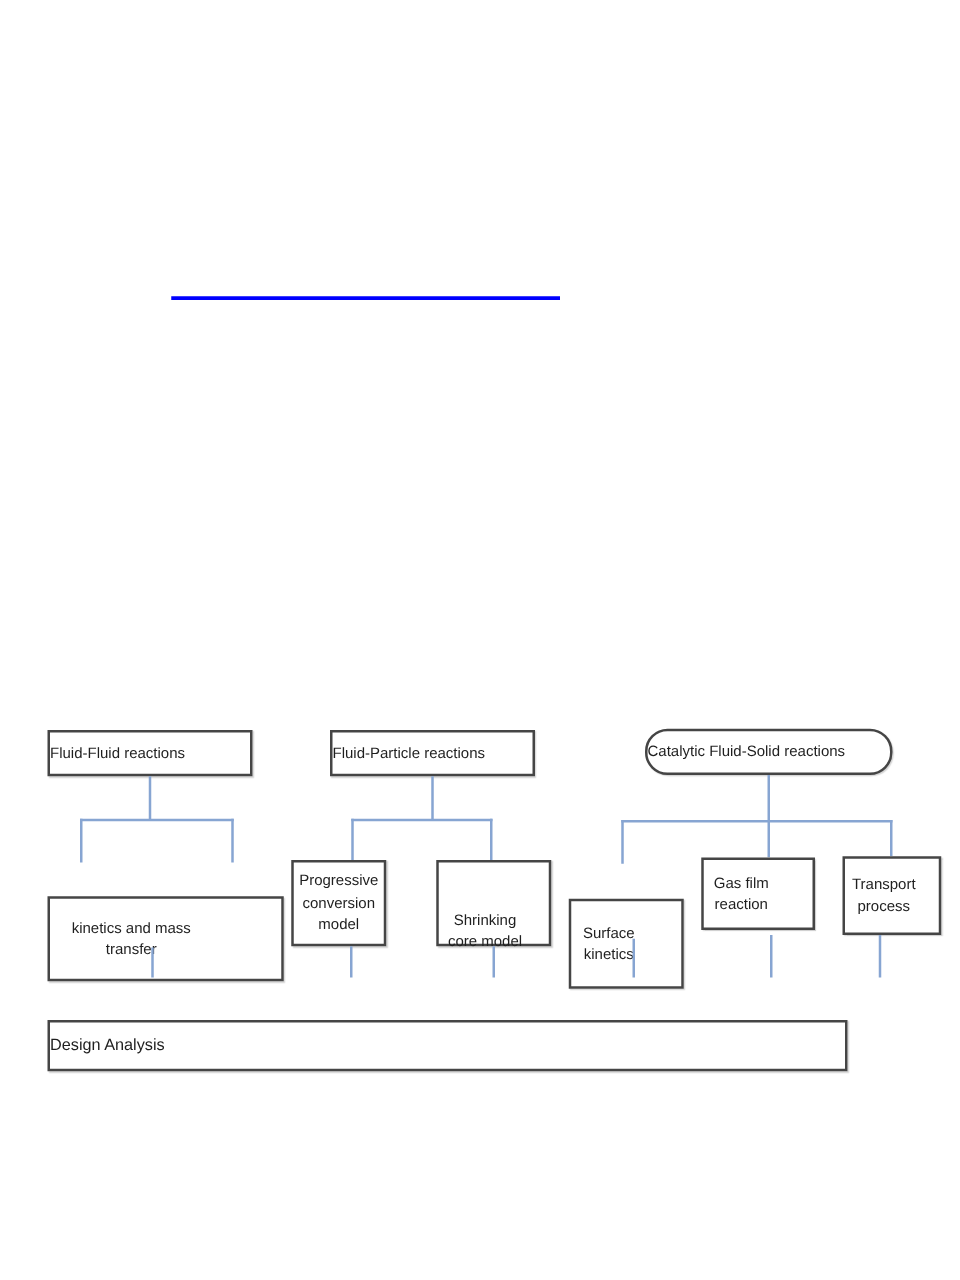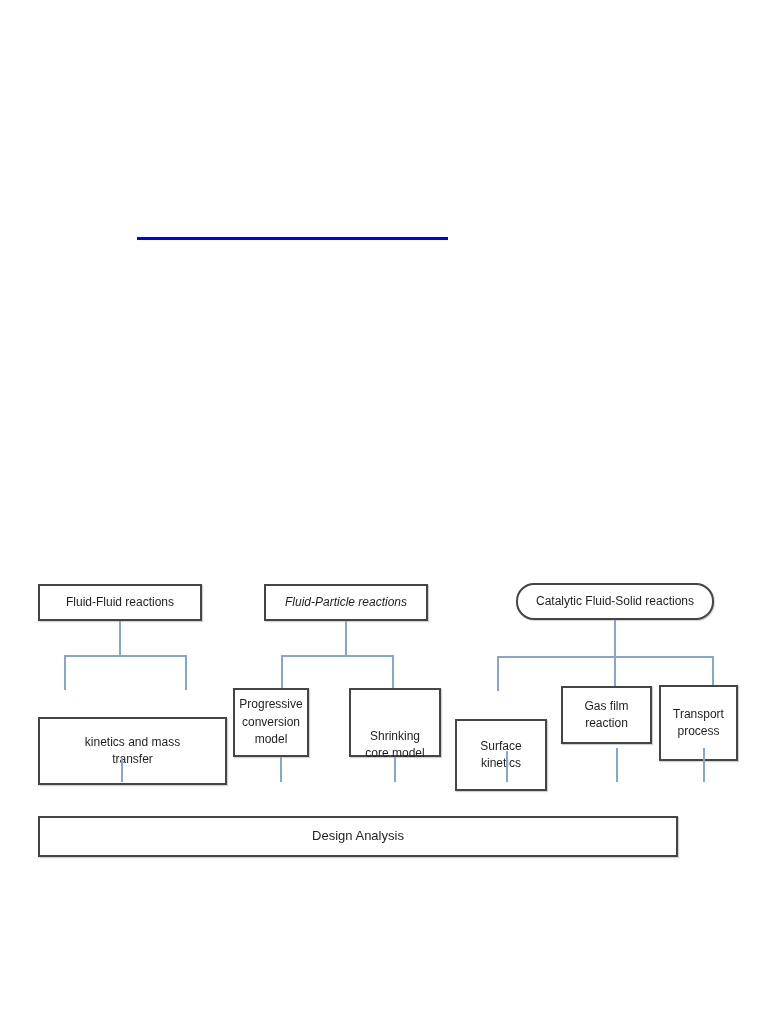--- a/index.html
+++ b/index.html
@@ -24,21 +24,21 @@
     background: var(--divider-line, #0000ff);
   }
   .box {
     position: absolute;
     box-sizing: border-box;
     border: 2px solid var(--box-border, #454545);
     background: #ffffff;
     color: var(--text-color, #1f1f1f);
     display: flex;
     align-items: center;
-    justify-content: center;
+    justify-content: flex-start;
     text-align: center;
     font-size: 12px;
     line-height: 1.45;
     box-shadow: 1px 1px 1px rgba(0,0,0,0.18);
   }
   .box .lbl { display: inline-block; }
   .design-box { font-size: 13px; }
   .vline, .hline {
     position: absolute;
     background: var(--connector, #87a5d2);
@@ -51,21 +51,21 @@
 
 <div class="page">
 
   <div class="blue-line"></div>
 
   <div>
 
     <div class="box" style="left:38px; top:584px; width:164px; height:37px;">
       <span class="lbl">Fluid-Fluid reactions</span>
     </div>
-    <div class="box" style="left:264px; top:584px; width:164px; height:37px;font-style:italic;">
+    <div class="box" style="left:264px; top:584px; width:164px; height:37px;">
       <span class="lbl">Fluid-Particle reactions</span>
     </div>
     <div class="box" style="left:516px; top:583px; width:198px; height:37px;border-radius:18px;">
       <span class="lbl">Catalytic Fluid-Solid reactions</span>
     </div>
 
     <div class="vline" style="left:119px; top:621px; height:35px;"></div>
     <div class="hline" style="left:64px; top:655px; width:123px;"></div>
     <div class="vline" style="left:64px; top:655px; height:35px;"></div>
     <div class="vline" style="left:185px; top:655px; height:35px;"></div>
@@ -88,21 +88,21 @@
     </div>
     <div class="box" style="left:349px; top:688px; width:92px; height:69px;">
       <span class="lbl" style="max-width:74px;margin-top:45px;">Shrinking core model</span>
     </div>
     <div class="box" style="left:455px; top:719px; width:92px; height:72px;">
       <span class="lbl" style="max-width:60px;">Surface kinetics</span>
     </div>
     <div class="box" style="left:561px; top:686px; width:91px; height:58px;">
       <span class="lbl" style="max-width:60px;">Gas film reaction</span>
     </div>
-    <div class="box" style="left:659px; top:685px; width:79px; height:76px;">
+    <div class="box" style="left:674px; top:685px; width:79px; height:63px;">
       <span class="lbl" style="max-width:62px;">Transport process</span>
     </div>
 
     <div class="vline" style="left:121px; top:758px; height:24px;"></div>
     <div class="vline" style="left:280px; top:757px; height:25px;"></div>
     <div class="vline" style="left:394px; top:757px; height:25px;"></div>
     <div class="vline" style="left:506px; top:751px; height:31px;"></div>
     <div class="vline" style="left:616px; top:748px; height:34px;"></div>
     <div class="vline" style="left:703px; top:748px; height:34px;"></div>
 

